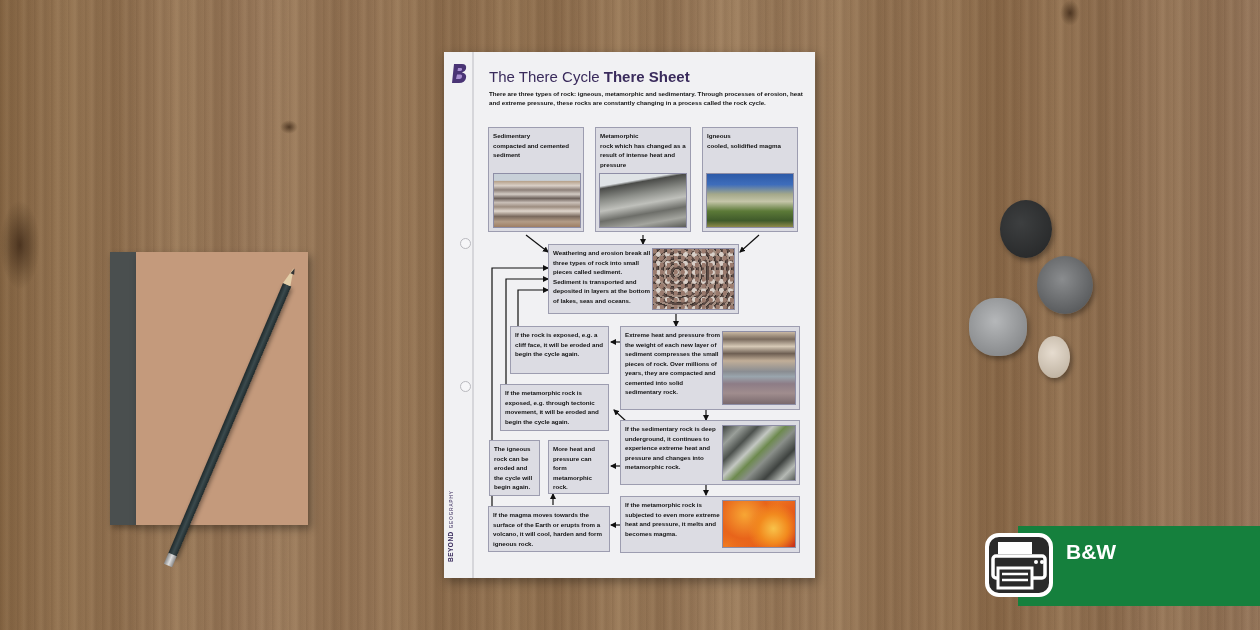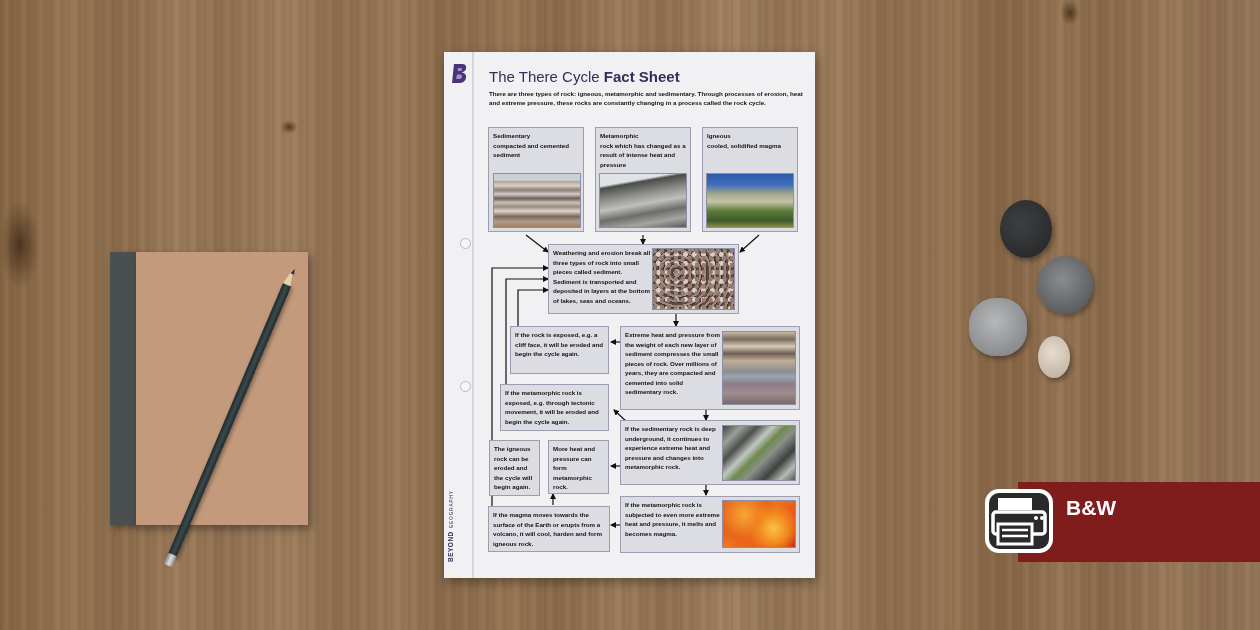--- a/index.html
+++ b/index.html
@@ -36,21 +36,21 @@
 
   .title { position:absolute; left:45px; top:16px; font-size:15px; color:#3a2b5c; }
   .title b { font-weight:bold; }
   .intro { position:absolute; left:45px; top:37px; width:318px; font-size:6.2px; line-height:9px; color:#111; font-weight:bold; }
 
   .box { position:absolute; background:#dcdce3; border:1px solid #9d9db0; font-size:6.2px; line-height:9.5px; color:#111; padding:3px 4px; font-weight:bold; }
   .box .t-head { display:block; }
   .photo { position:absolute; border:1px solid #8e8ea6; }
 
   
-  .badge { position:absolute; left:1018px; top:482px; width:242px; height:80px; background:#7f1d1d; }
+  .badge { position:absolute; left:1018px; top:526px; width:242px; height:80px; background:#15803d; }
   .badge .printer { position:absolute; left:-34px; top:6px; width:70px; height:66px; }
   .badge .l1 { position:absolute; left:48px; top:14px; font-size:21px; font-weight:bold; color:#fff; }
   .badge .l2 { position:absolute; left:48px; top:40px; font-size:21px; color:#fff; }
 </style>
 </head>
 <body>
 
 <div class="desk-knot" style="left:280px;top:120px;width:18px;height:14px;"></div>
 <div class="desk-knot" style="left:0px;top:200px;width:40px;height:90px;"></div>
 <div class="desk-knot" style="left:1060px;top:0px;width:20px;height:26px;"></div>
@@ -78,21 +78,21 @@
   <svg class="logo-mark" viewBox="0 0 18 22">
     <path d="M3 2 L11 2 Q16 2 15 7 Q14 10 11 10.5 Q16 11.5 15 16 Q14 21 8 21 L1 21 Z" fill="#4a3475"></path>
     <path d="M7 6 L10 6 Q11.5 6 11 8 Q10.5 9 9 9 L6.5 9 Z M6 12.5 L9.5 12.5 Q11.5 12.5 11 15 Q10.5 17 8.5 17 L5 17 Z" fill="#a88ed0"></path>
   </svg>
   <div class="beyond">
     <span>BEYOND</span><span class="geo">GEOGRAPHY</span>
   </div>
 
   <div class="title">
     <span>The There Cycle</span>
-    <b>Fact Sheet</b>
+    <b>There Sheet</b>
   </div>
   <div class="intro">There are three types of rock: igneous, metamorphic and sedimentary. Through processes of erosion, heat and extreme pressure, these rocks are constantly changing in a process called the rock cycle.</div>
 
   <div class="box" style="left:44px;top:75px;width:96px;height:105px;">
     <span class="t-head">Sedimentary</span>
     <span>compacted and cemented sediment</span>
   </div>
   <div class="photo" style="left:49px;top:121px;width:88px;height:55px;background:linear-gradient(180deg,#c8d0d8 0%,#c8d0d8 12%,#b8a48e 14%,#d9cfc6 22%,#8c7f78 30%,#d3cbc4 38%,#6e625c 46%,#c9bfb7 54%,#9d8d80 62%,#e0d6cc 70%,#7a6a5e 80%,#b39c86 90%,#9e7f64 100%);"></div>
 
   <div class="box" style="left:151px;top:75px;width:96px;height:105px;">

